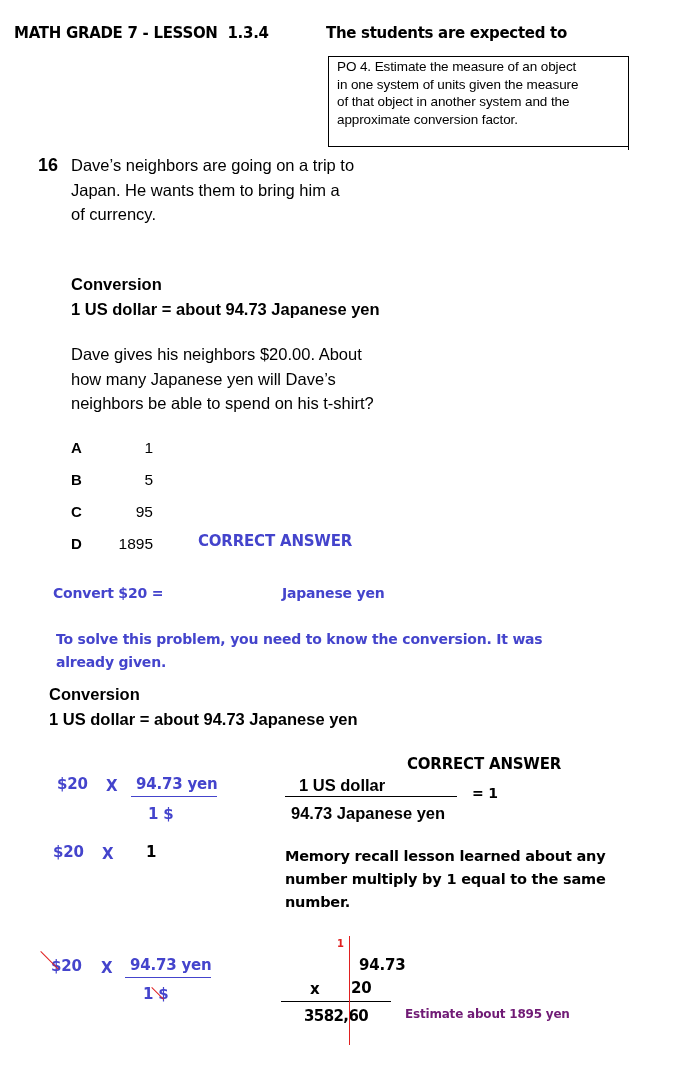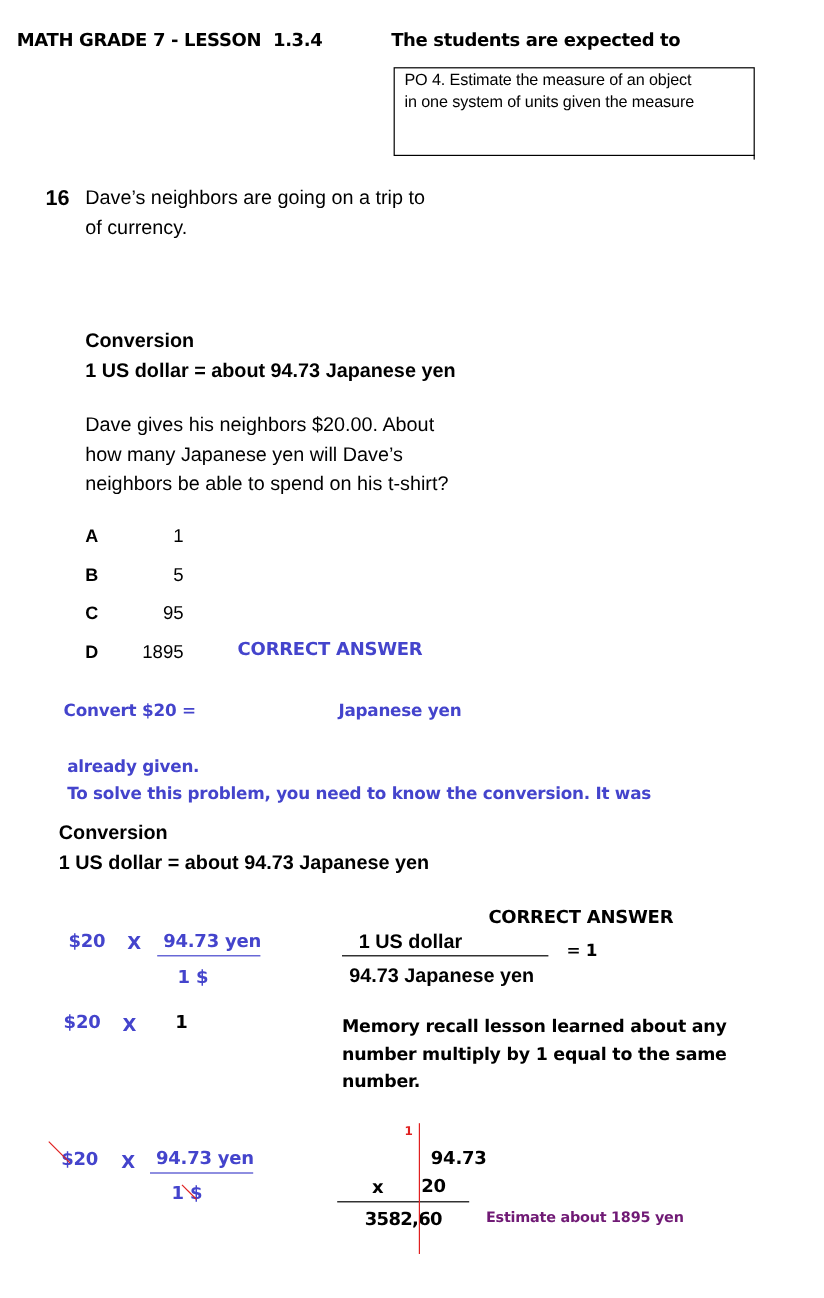--- a/index.html
+++ b/index.html
@@ -9,21 +9,21 @@
     }
     .abs { position: absolute; white-space: nowrap; }
     .cal { font-family: "DejaVu Sans", sans-serif; }
     .hdr { font-weight: bold; font-size: 15px; letter-spacing: -0.3px; }
     .blue { color: #4444cc; font-weight: bold; font-family: "DejaVu Sans", sans-serif; font-size: 14px; letter-spacing: -0.2px; }
     .grey { color: #701a75; font-weight: bold; font-family: "DejaVu Sans", sans-serif; font-size: 12px; letter-spacing: -0.2px; }
     .black-cal { color: #000; font-weight: bold; font-family: "DejaVu Sans", sans-serif; font-size: 14px; letter-spacing: -0.2px; }
     .q { font-size: 16.5px; line-height: 24.5px; }
     .qb { font-size: 16.5px; font-weight: bold; }
     .po-box {
-      position: absolute; left: 328px; top: 56px; width: 301px; height: 74px;
+      position: absolute; left: 328px; top: 56px; width: 301px; height: 91px;
       border: 1px solid #000; box-sizing: border-box; padding: 1px 0 0 8px;
       font-size: 13.5px; line-height: 17.5px; letter-spacing: -0.1px; color: #000;
     }
     .po-box .tail { position: absolute; right: -1px; bottom: -4px; width: 1px; height: 4px; background: #000; }
     .opt-letter { font-weight: bold; font-size: 15px; }
     .opt-val { font-size: 15.5px; text-align: right; width: 50px; }
     .hline { position: absolute; height: 1px; }
     .redline { position: absolute; width: 1px; background: #e02020; }
     .strike { position: absolute; height: 1px; background: #e02020; transform-origin: 0 0; }
   </style>
@@ -31,26 +31,29 @@
 <body>
 
 <div class="abs cal hdr" style="left:14px; top:24px;">
   <span>MATH GRADE 7 - LESSON</span>&nbsp;&nbsp;<span>1.3.4</span>
 </div>
 <div class="abs cal hdr" style="left:326px; top:24px;">The students are expected to</div>
 
 <div class="po-box">
   <div>PO 4.  Estimate the measure of an object</div>
   <div>in one system of units given the measure</div>
+  <div>of that object in another system and the</div>
+  <div>approximate conversion factor.</div>
   <span class="tail"></span>
 </div>
 
 <div class="abs qb" style="left:38px; top:155px; font-size:18px;">16</div>
 <div class="abs q" style="left:71px; top:153px;">
   <div>Dave’s neighbors are going on a trip to</div>
+  <div>Japan. He wants them to bring him a</div>
   <div>of currency.</div>
 </div>
 
 <div class="abs qb" style="left:71px; top:275px;">Conversion</div>
 <div class="abs qb" style="left:71px; top:300px;">1 US dollar = about 94.73 Japanese yen</div>
 
 <div class="abs q" style="left:71px; top:342px;">
   <div>Dave gives his neighbors $20.00. About</div>
   <div>how many Japanese yen will Dave’s</div>
   <div>neighbors be able to spend on his t-shirt?</div>
@@ -63,22 +66,22 @@
 <div class="abs opt-letter" style="left:71px; top:503px;">C</div>
 <div class="abs opt-val" style="left:103px; top:503px;">95</div>
 <div class="abs opt-letter" style="left:71px; top:535px;">D</div>
 <div class="abs opt-val" style="left:103px; top:535px;">1895</div>
 <div class="abs blue" style="left:198px; top:532px; font-size:15px;">CORRECT ANSWER</div>
 
 <div class="abs blue" style="left:53px; top:585px;">Convert $20 =</div>
 <div class="abs blue" style="left:282px; top:585px;">Japanese yen</div>
 
 <div class="abs blue" style="left:56px; top:628px; line-height:23px;">
+  <div>To solve this problem, you need to know the conversion. It was</div>
   <div>already given.</div>
-  <div>To solve this problem, you need to know the conversion. It was</div>
 </div>
 
 <div class="abs qb" style="left:49px; top:685px;">Conversion</div>
 <div class="abs qb" style="left:49px; top:710px;">1 US dollar = about 94.73 Japanese yen</div>
 
 <div class="abs blue" style="left:57px; top:775px; font-size:15px;">$20</div>
 <div class="abs blue" style="left:106px; top:777px; font-size:15px;">X</div>
 <div class="abs blue" style="left:136px; top:775px; font-size:15px;">94.73 yen</div>
 <div class="hline" style="left:131px; top:796px; width:86px; background:#4444cc;"></div>
 <div class="abs blue" style="left:148px; top:805px; font-size:15px;">1 $</div>

